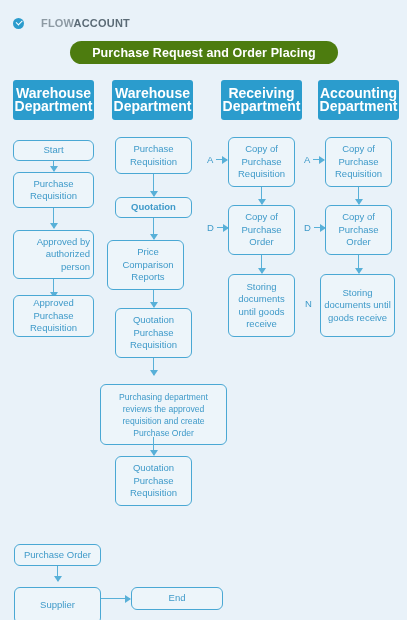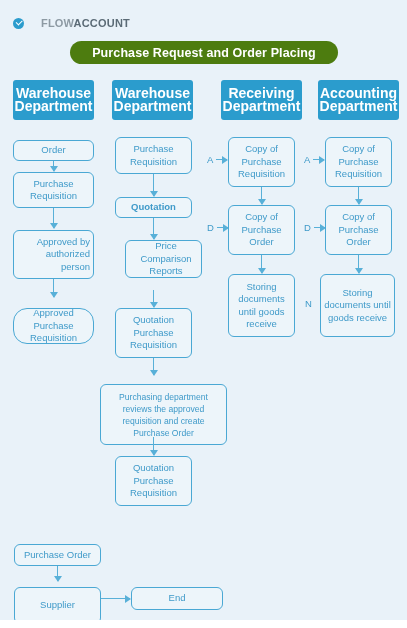--- a/index.html
+++ b/index.html
@@ -190,38 +190,38 @@
     <span class="word"><span>FLOW</span><span class="b">ACCOUNT</span></span>
   </div>
 
   <div id="title-pill">Purchase Request and Order Placing</div>
 
   <div class="dept c1">Warehouse Department</div>
   <div class="dept c2">Warehouse Department</div>
   <div class="dept c3">Receiving Department</div>
   <div class="dept c4">Accounting Department</div>
 
-  <div class="box" style="left:13px; top:140px; width:81px; height:21px;">Order</div>
+  <div class="box" style="left:13px; top:140px; width:81px; height:21px;">Start</div>
   <div class="vlink" style="left:53px; top:161px; height:10px;"></div>
 
   <div class="box" style="left:13px; top:172px; width:81px; height:36px;">Purchase Requisition</div>
   <div class="vlink" style="left:53px; top:208px; height:20px;"></div>
 
   <div class="box" style="left:13px; top:230px; width:81px; height:49px;text-align:right;">Approved by authorized person</div>
   <div class="vlink" style="left:53px; top:279px; height:18px;"></div>
 
-  <div class="box" style="left:13px; top:308px; width:81px; height:36px;border-radius:14px;">Approved Purchase Requisition</div>
+  <div class="box" style="left:13px; top:295px; width:81px; height:42px;">Approved Purchase Requisition</div>
 
   <div class="box" style="left:115px; top:137px; width:77px; height:37px;">Purchase Requisition</div>
   <div class="vlink" style="left:153px; top:174px; height:22px;"></div>
 
   <div class="box" style="left:115px; top:197px; width:77px; height:21px;font-weight:bold;">Quotation</div>
   <div class="vlink" style="left:153px; top:218px; height:21px;"></div>
 
-  <div class="box" style="left:125px; top:240px; width:77px; height:38px;padding-left:8px;">Price Comparison Reports</div>
+  <div class="box" style="left:107px; top:240px; width:77px; height:50px;padding-left:8px;">Price Comparison Reports</div>
   <div class="vlink" style="left:153px; top:290px; height:17px;"></div>
 
   <div class="box" style="left:115px; top:308px; width:77px; height:50px;">Quotation Purchase Requisition</div>
   <div class="vlink" style="left:153px; top:358px; height:17px;"></div>
 
   <div class="box" style="left:100px; top:384px; width:127px; height:61px; font-size:8.6px; line-height:12px;">Purchasing department reviews the approved requisition and create Purchase Order</div>
   <div class="vlink" style="left:153px; top:437px; height:18px;"></div>
 
   <div class="box" style="left:115px; top:456px; width:77px; height:50px;">Quotation Purchase Requisition</div>
 

